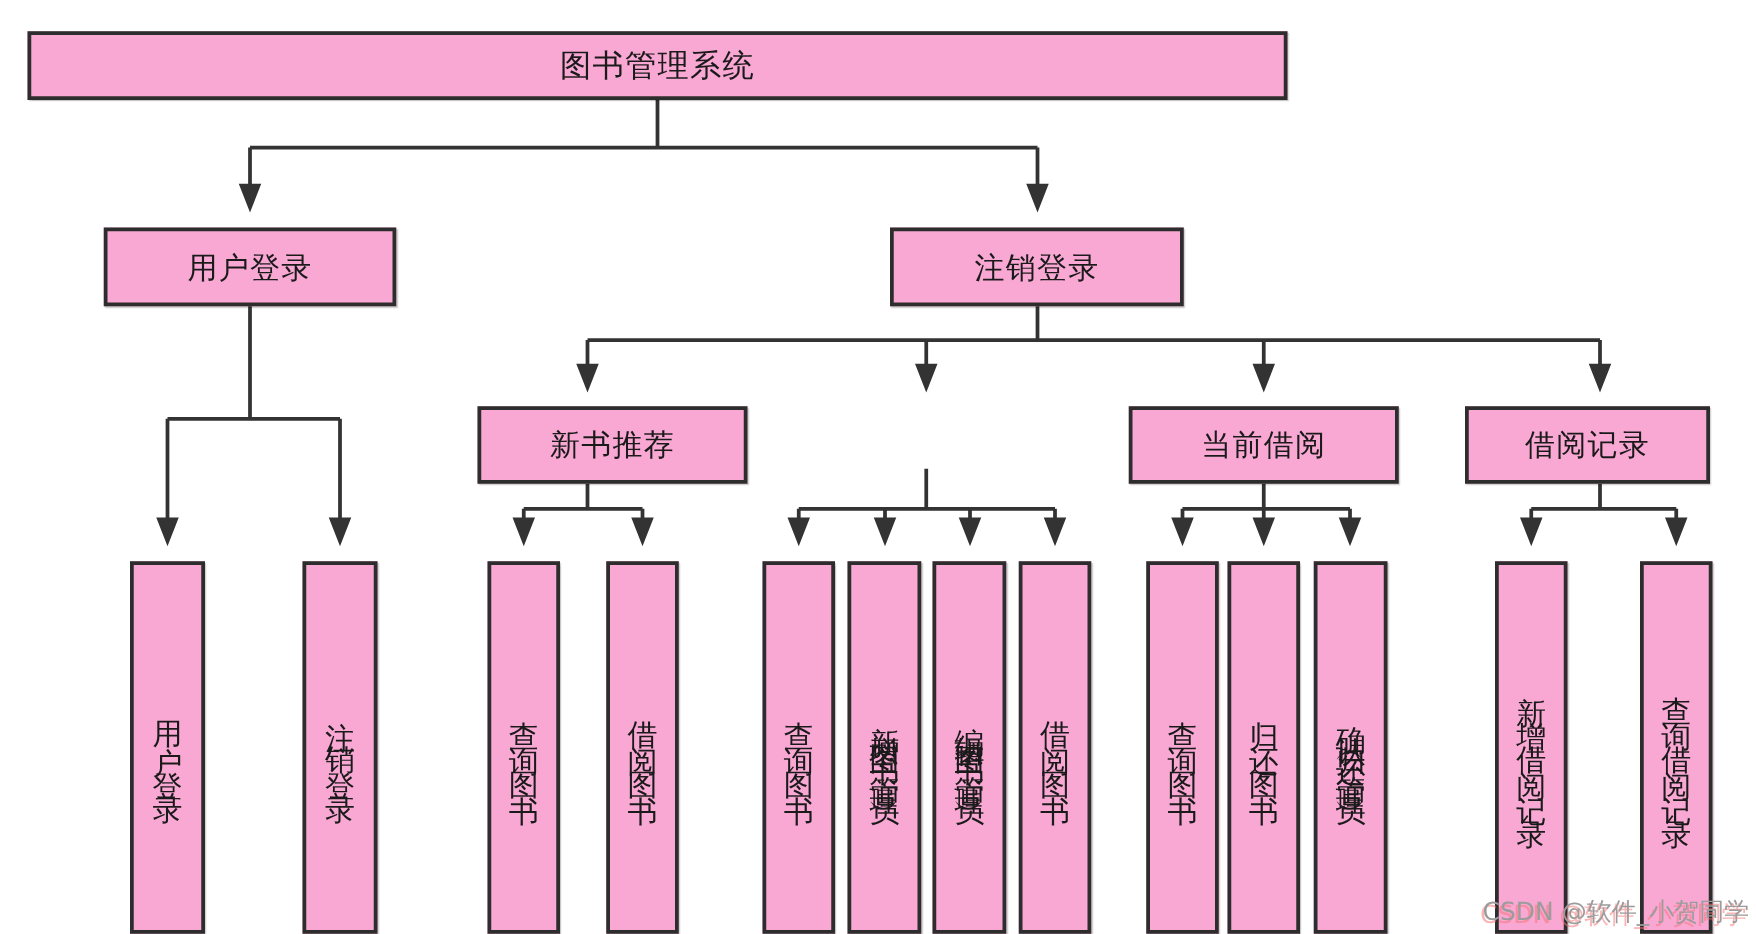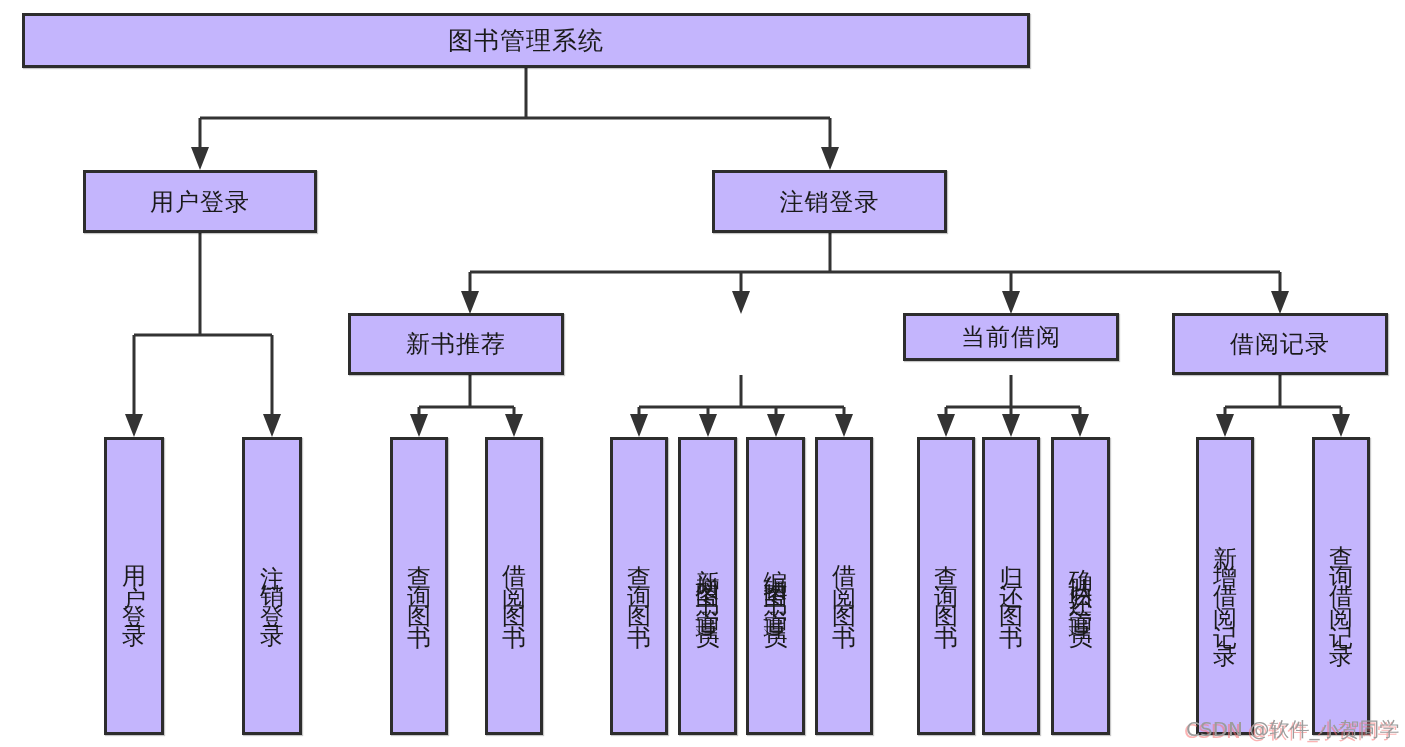--- a/index.html
+++ b/index.html
@@ -5,23 +5,24 @@
   html,body{margin:0;padding:0;background:#ffffff;}
   body{
     width:1405px;height:747px;overflow:hidden;
     font-family:"DejaVu Sans","Liberation Sans",sans-serif;
     color:#1a1a1a;
   }
   .stage{position:relative;width:1405px;height:747px;background:#ffffff;}
   svg.connectors{position:absolute;left:0;top:0;width:1405px;height:747px;}
   .node{
     position:absolute;box-sizing:border-box;
-    background:#c4b5fd;border:3px solid #2d2d2d;
+    background:#f9a8d4;border:3px solid #2d2d2d;
     display:flex;align-items:center;justify-content:center;
     box-shadow:1px 1px 1px rgba(0,0,0,0.22);
+    margin-top:12px;
   }
   .h-label{font-size:24px;letter-spacing:1px;white-space:nowrap;}
   .root-label{font-size:25px;letter-spacing:1px;white-space:nowrap;}
   .leaf span{
     writing-mode:vertical-rl;
     font-size:24px;line-height:1;letter-spacing:20px;
     white-space:nowrap;
   }
   .leaf.tight span{letter-spacing:8px;}
   .leaf.mid span{letter-spacing:20px;}
@@ -80,27 +81,27 @@
     <span class="root-label">图书管理系统</span>
   </div>
 
   <div class="node" style="left:83px;top:170px;width:234px;height:63px;">
     <span class="h-label">用户登录</span>
   </div>
   <div class="node" style="left:712px;top:170px;width:235px;height:63px;">
     <span class="h-label">注销登录</span>
   </div>
 
-  <div class="node" style="left:348px;top:313px;width:216px;height:62px;">
+  <div class="node" style="left:382px;top:313px;width:216px;height:62px;">
     <span class="h-label">新书推荐</span>
   </div>
-  <div class="node" style="left:903px;top:313px;width:216px;height:48px;">
+  <div class="node" style="left:903px;top:313px;width:216px;height:62px;">
     <span class="h-label">当前借阅</span>
   </div>
-  <div class="node" style="left:1172px;top:313px;width:216px;height:62px;">
+  <div class="node" style="left:1172px;top:313px;width:196px;height:62px;">
     <span class="h-label">借阅记录</span>
   </div>
 
   <div class="node leaf" style="left:104px;top:437px;width:60px;height:298px;">
     <span>用户登录</span>
   </div>
   <div class="node leaf" style="left:242px;top:437px;width:60px;height:298px;">
     <span>注销登录</span>
   </div>
 

